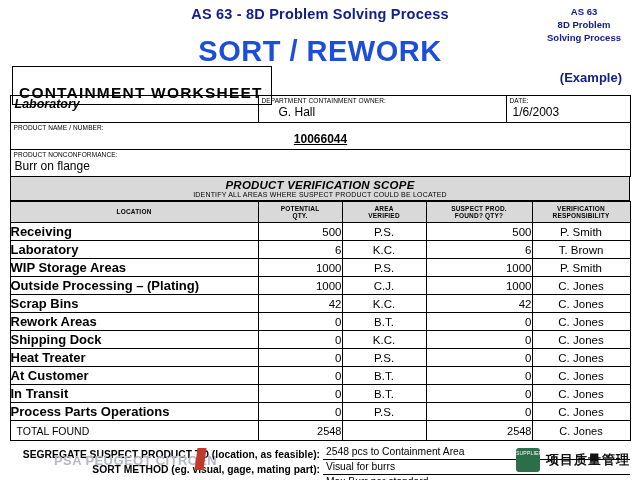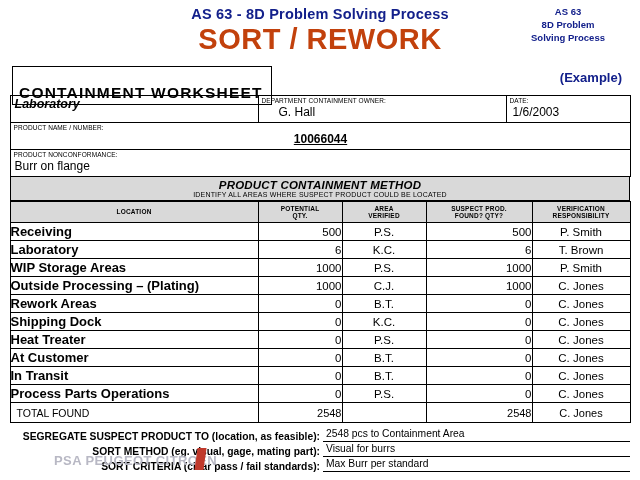--- a/index.html
+++ b/index.html
@@ -31,28 +31,28 @@
     font-size: 14.5px;
     font-weight: bold;
     color: #13208b;
     padding-top: 6px;
     letter-spacing: 0.2px;
   }
   .doc-bigtitle {
     text-align: center;
     font-size: 29px;
     font-weight: bold;
-    color: #c2410c;
+    color: #1d4ed8;
     letter-spacing: 0.5px;
     line-height: 1.1;
-    margin-top: 2px;
+    margin-top: 14px;
   }
   .corner-ref {
     position: absolute;
-    right: 24px;
+    right: 8px;
     top: 6px;
     text-align: center;
     font-size: 9.5px;
     font-weight: bold;
     color: #13208b;
     line-height: 1.35;
     width: 96px;
   }
 
   
@@ -311,21 +311,21 @@
     <tr>
       <td colspan="3">
         <span class="cap">PRODUCT NONCONFORMANCE:</span>
         <span class="val">Burr on flange</span>
       </td>
     </tr>
   </tbody>
     </table>
 
   <div class="scope-band">
-    <div class="scope-title">PRODUCT CONTAINMENT METHOD</div>
+    <div class="scope-title">PRODUCT VERIFICATION SCOPE</div>
     <div class="scope-sub">IDENTIFY ALL AREAS WHERE SUSPECT PRODUCT COULD BE LOCATED</div>
   </div>
 
   <table class="grid">
     <colgroup>
       <col style="width:248px">
       <col style="width:84px">
       <col style="width:84px">
       <col style="width:106px">
       <col style="width:98px">
@@ -375,20 +375,27 @@
       <td class="vr">P. Smith</td>
     </tr>
     <tr>
       <td class="loc">Outside Processing – (Plating)</td>
       <td class="num">1000</td>
       <td class="ctr">C.J.</td>
       <td class="num">1000</td>
       <td class="vr">C. Jones</td>
     </tr>
     <tr>
+      <td class="loc">Scrap Bins</td>
+      <td class="num">42</td>
+      <td class="ctr">K.C.</td>
+      <td class="num">42</td>
+      <td class="vr">C. Jones</td>
+    </tr>
+    <tr>
       <td class="loc">Rework Areas</td>
       <td class="num">0</td>
       <td class="ctr">B.T.</td>
       <td class="num">0</td>
       <td class="vr">C. Jones</td>
     </tr>
     <tr>
       <td class="loc">Shipping Dock</td>
       <td class="num">0</td>
       <td class="ctr">K.C.</td>
@@ -446,15 +453,21 @@
     <div class="qrow">
       <div class="qlabel">SORT CRITERIA (clear pass / fail standards):</div>
       <div class="qans">Max Burr per standard</div>
     </div>
 
   </div>
 
   <div class="footer">
     <div class="psa">PSA PEUGEOT CITROEN</div>
     <div class="psa-mark"></div>
+    <div class="wechat">
+      <div class="wechat-badge">
+        <span>SUPPLIER</span>
+      </div>
+      <div class="wechat-text">项目质量管理</div>
+    </div>
   </div>
 
 </div>
 
 </body></html>

